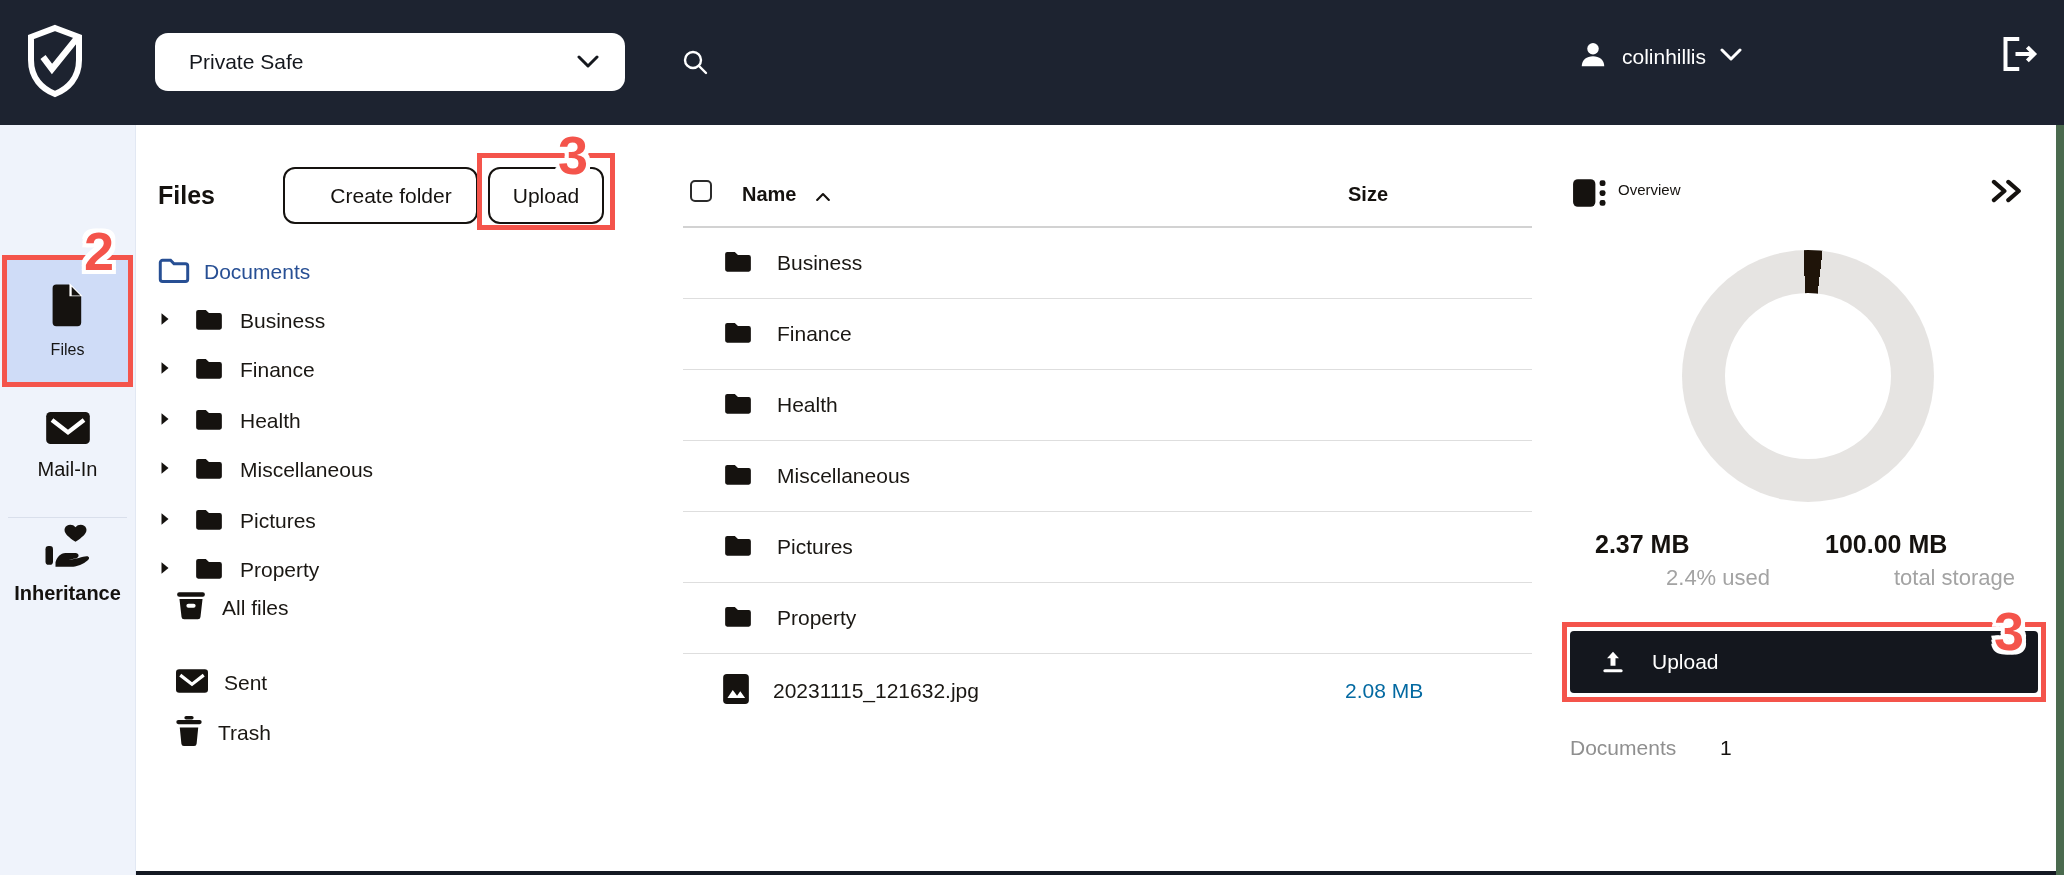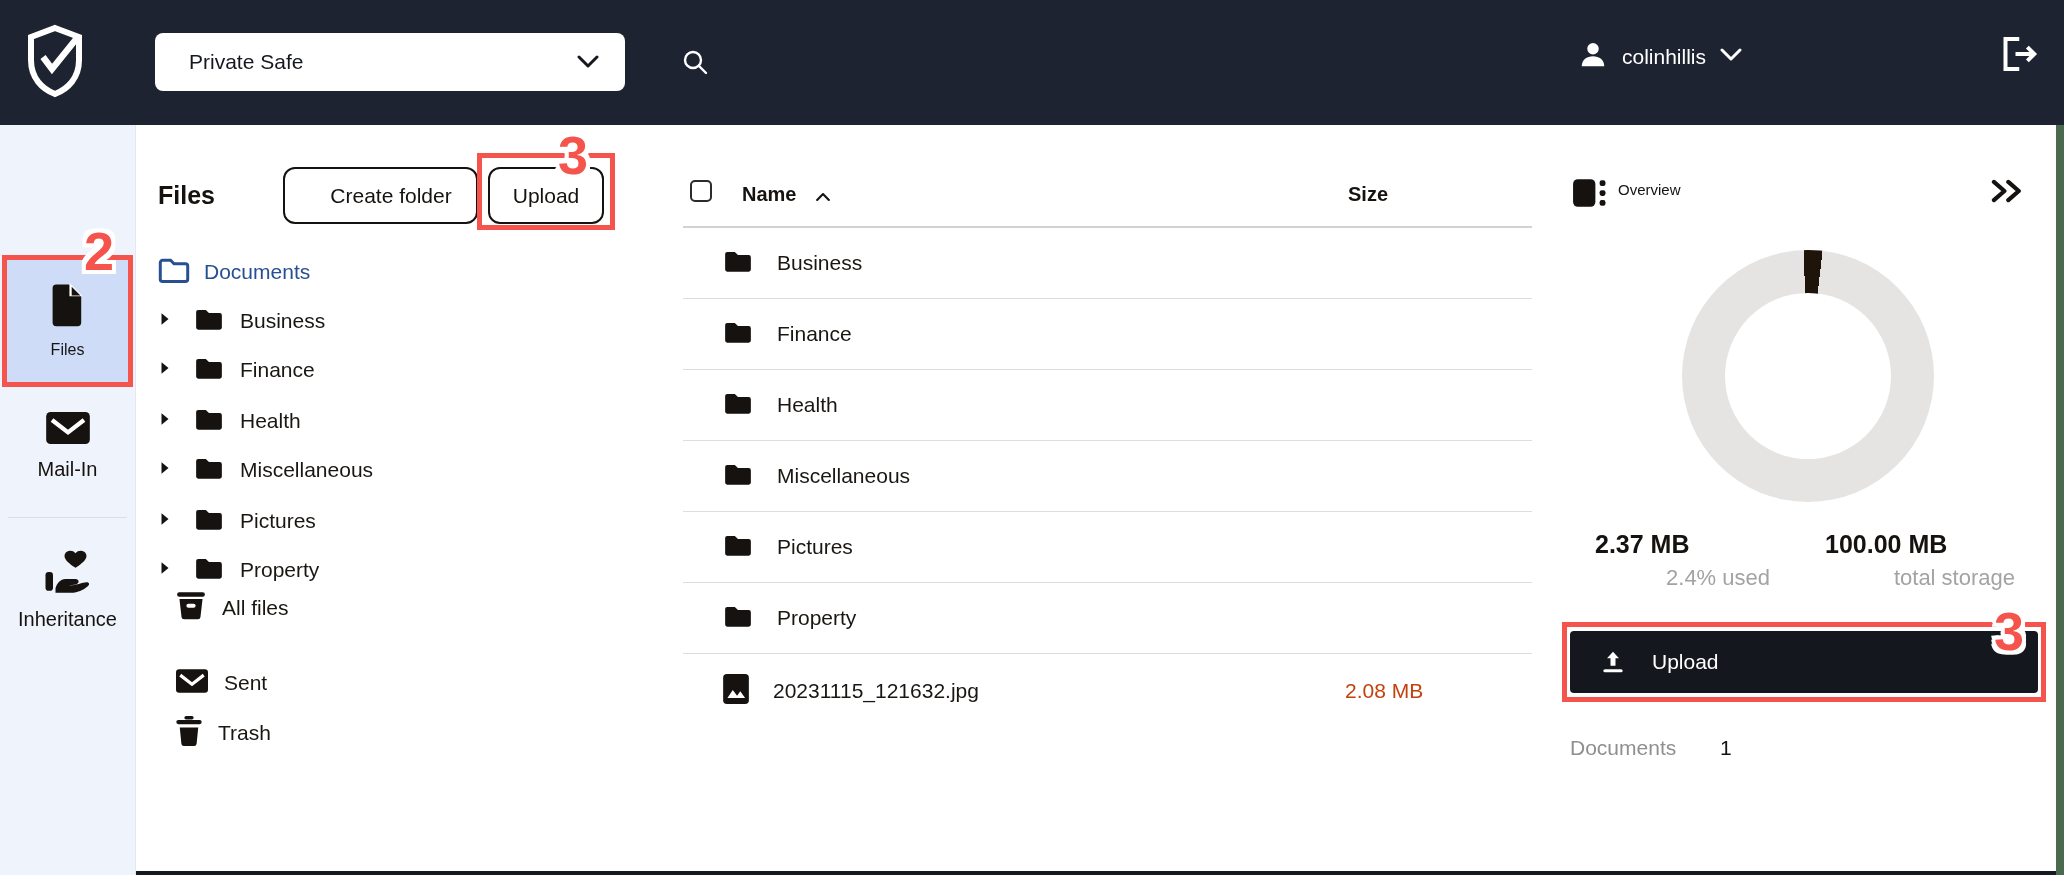--- a/index.html
+++ b/index.html
@@ -3,21 +3,21 @@
 <meta charset="utf-8">
 <style>
   html,body{margin:0;padding:0;background:#fff;}
   .screen{position:relative;width:2064px;height:875px;background:#ffffff;
     font-family:"Liberation Sans",sans-serif;overflow:hidden;color:#151515;}
   .abs{position:absolute;}
 
   
   .topbar{left:0;top:0;width:2064px;height:125px;background:#1d2330;}
   .logo{left:27px;top:24px;width:56px;height:74px;}
-  .safe-pill{left:155px;top:33px;width:470px;height:58px;background:#fff;border-radius:8px;
+  .safe-pill{left:155px;top:33px;width:470px;height:58px;background:#fff;border-radius:13px;
     display:flex;align-items:center;cursor:pointer;}
   .safe-pill .lbl{margin-left:34px;font-size:21px;color:#15181e;}
   .safe-pill .chev{position:absolute;right:26px;top:22px;}
   .search-ico{left:680px;top:47px;}
   .user-block{left:1578px;top:40px;display:flex;align-items:center;gap:14px;cursor:pointer;}
   .user-name{color:#fff;font-size:21px;}
   .logout{left:1998px;top:34px;cursor:pointer;}
 
   
   .edge-left{left:0;top:125px;width:3px;height:750px;background:#141922;}
@@ -52,21 +52,21 @@
   
   .tbl-check{left:690px;top:180px;width:22px;height:22px;border:2.5px solid #2b2b2b;border-radius:5px;background:#fff;cursor:pointer;box-sizing:border-box;}
   .tbl-name{left:742px;top:183px;font-size:20px;font-weight:bold;color:#15120f;cursor:pointer;}
   .tbl-sort{left:816px;top:188px;}
   .tbl-size{left:1348px;top:183px;font-size:20px;font-weight:bold;color:#15120f;cursor:pointer;}
   .tbl-headline{left:683px;top:226px;width:849px;height:2px;background:#d2d2d2;}
   .trow{position:absolute;left:683px;width:849px;height:71px;display:flex;align-items:center;cursor:pointer;}
   .trow.sep{border-bottom:1px solid #dedede;box-sizing:border-box;}
   .trow .ico{margin-left:40px;}
   .trow .t{margin-left:24px;font-size:21px;color:#1a1713;}
-  .trow .sz{position:absolute;left:662px;font-size:21px;color:#c2410c;}
+  .trow .sz{position:absolute;left:662px;font-size:21px;color:#0369a1;}
 
   
   .ov-ico{left:1572px;top:176px;}
   .ov-title{left:1618px;top:181px;font-size:15px;color:#15120f;}
   .ov-collapse{left:1990px;top:179px;cursor:pointer;}
   .donut{left:1682px;top:250px;width:252px;height:252px;border-radius:50%;}
   .donut-hole{position:absolute;left:43px;top:43px;width:166px;height:166px;border-radius:50%;background:#fff;}
   .stat-val{position:absolute;top:530px;font-size:25px;font-weight:bold;color:#15120f;text-align:left;}
   .stat-cap{position:absolute;top:565px;font-size:22px;color:#a3a3a3;text-align:right;}
   .sv-used{left:1595px;width:175px;}
@@ -154,21 +154,21 @@
       <svg width="44" height="32" viewBox="0 0 30 22">
           <rect width="30" height="22" rx="3" fill="#15120f"></rect>
           <path d="M4 5.5 l11 8.5 11-8.5" fill="none" stroke="#fff" stroke-width="3"></path>
         </svg>
     </span>
     <span class="t">Mail-In</span>
   </div>
 
   <div class="abs nav-divider"></div>
 
-  <div class="nav-item" style="top:550px;">
+  <div class="nav-item" style="top:524px;font-weight:bold;">
     <span>
       <svg width="50" height="44" viewBox="0 0 40 34">
         <path d="M26 2 c2.2-3 7.5-2.6 8.6 1 c1 3.4-2.6 6.6-8.6 10.6 c-6-4-9.6-7.2-8.6-10.6 c1.1-3.6 6.4-4 8.6-1 z" fill="#15120f"></path>
         <rect x="2" y="17" width="6" height="15" rx="2.5" fill="#15120f"></rect>
         <path d="M10 30 c1-4 4-7.5 8-7.5 h8 c3 0 3.4 3.6 .5 4.2 l-6 1.3 c7 0 13.5-4 16-2.3 c2.4 1.7-6.5 7.8-13.5 7.8 h-13 z" fill="#15120f"></path>
       </svg>
     </span>
     <span class="t">Inheritance</span>
   </div>
 

